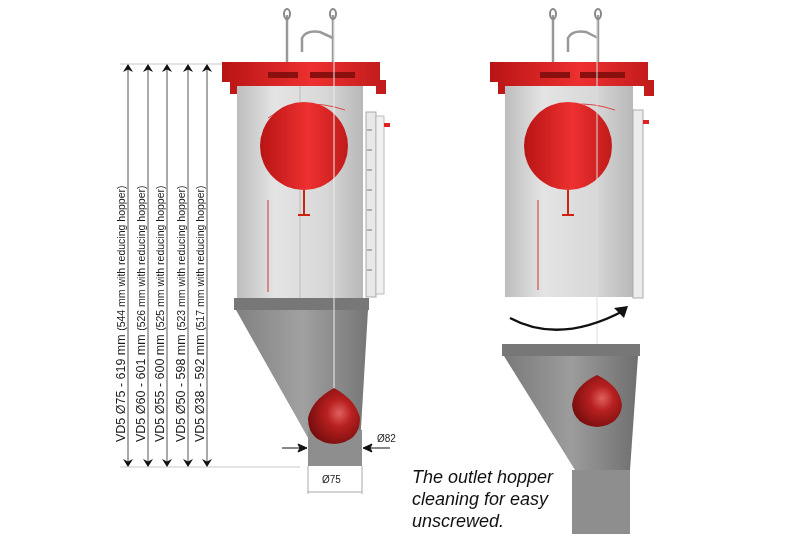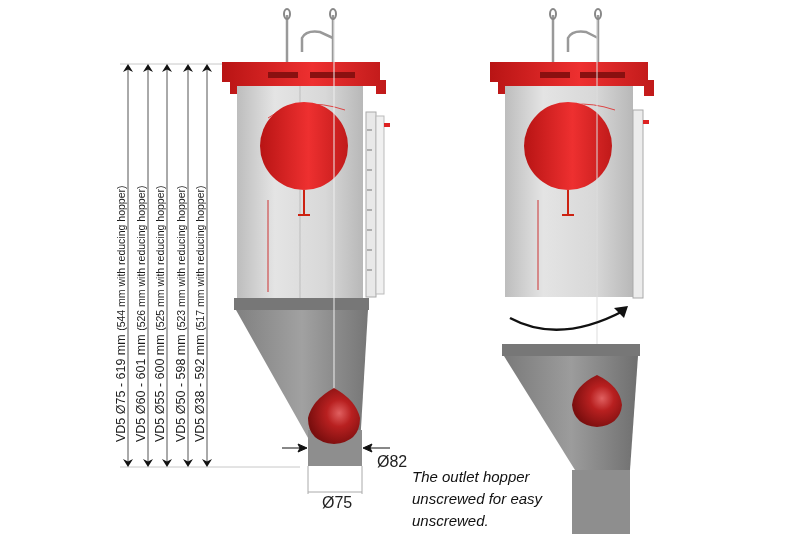--- a/index.html
+++ b/index.html
@@ -6,24 +6,24 @@
   body { width: 800px; height: 534px; position: relative; overflow: hidden;
          font-family: "Liberation Sans", sans-serif; }
   .abs { position: absolute; }
   .dim-label {
     position: absolute; white-space: nowrap; font-size: 12.5px; color: #1a1a1a;
     transform-origin: left top; transform: rotate(-90deg);
   }
   .dim-label .sub { font-size: 10.5px; }
   .caption {
     position: absolute; left: 412px; top: 466px; font-style: italic;
-    font-size: 15px; line-height: 22px; color: #111;
+    font-size: 18px; line-height: 22px; color: #111;
   }
   .caption div { white-space: nowrap; }
-  .small-dim { position: absolute; font-size: 16px; color: #222; margin-top: 20px; }
+  .small-dim { position: absolute; font-size: 10px; color: #222; }
 </style>
 </head>
 <body>
 
 <svg class="abs" style="left:0;top:0" width="800" height="534">
   <defs>
     <marker id="ah" markerWidth="8" markerHeight="10" refX="4" refY="5" orient="auto-start-reverse">
       <path d="M0,0 L8,5 L0,10 L2.5,5 Z" fill="#111"></path>
     </marker>
   </defs>
@@ -174,15 +174,15 @@
   <path d="M628 306 L614 308 L624 318 Z" fill="#111"></path>
 
   <rect x="502" y="344" width="138" height="12" fill="#777"></rect>
   <path d="M504 356 L638 356 L630 470 L575 470 Z" fill="url(#hopG)"></path>
   <rect x="572" y="470" width="58" height="64" fill="#8e8e8e"></rect>
   <path d="M597 375 Q574 386 572 405 Q574 425 597 427 Q620 425 622 405 Q620 386 597 375 Z" fill="url(#ballG)"></path>
 </svg>
 
 <div class="caption">
   <div>The outlet hopper</div>
-  <div>unscrewed for easy</div>
+  <div>cleaning for easy</div>
   <div>unscrewed.</div>
 </div>
 
 </body></html>

